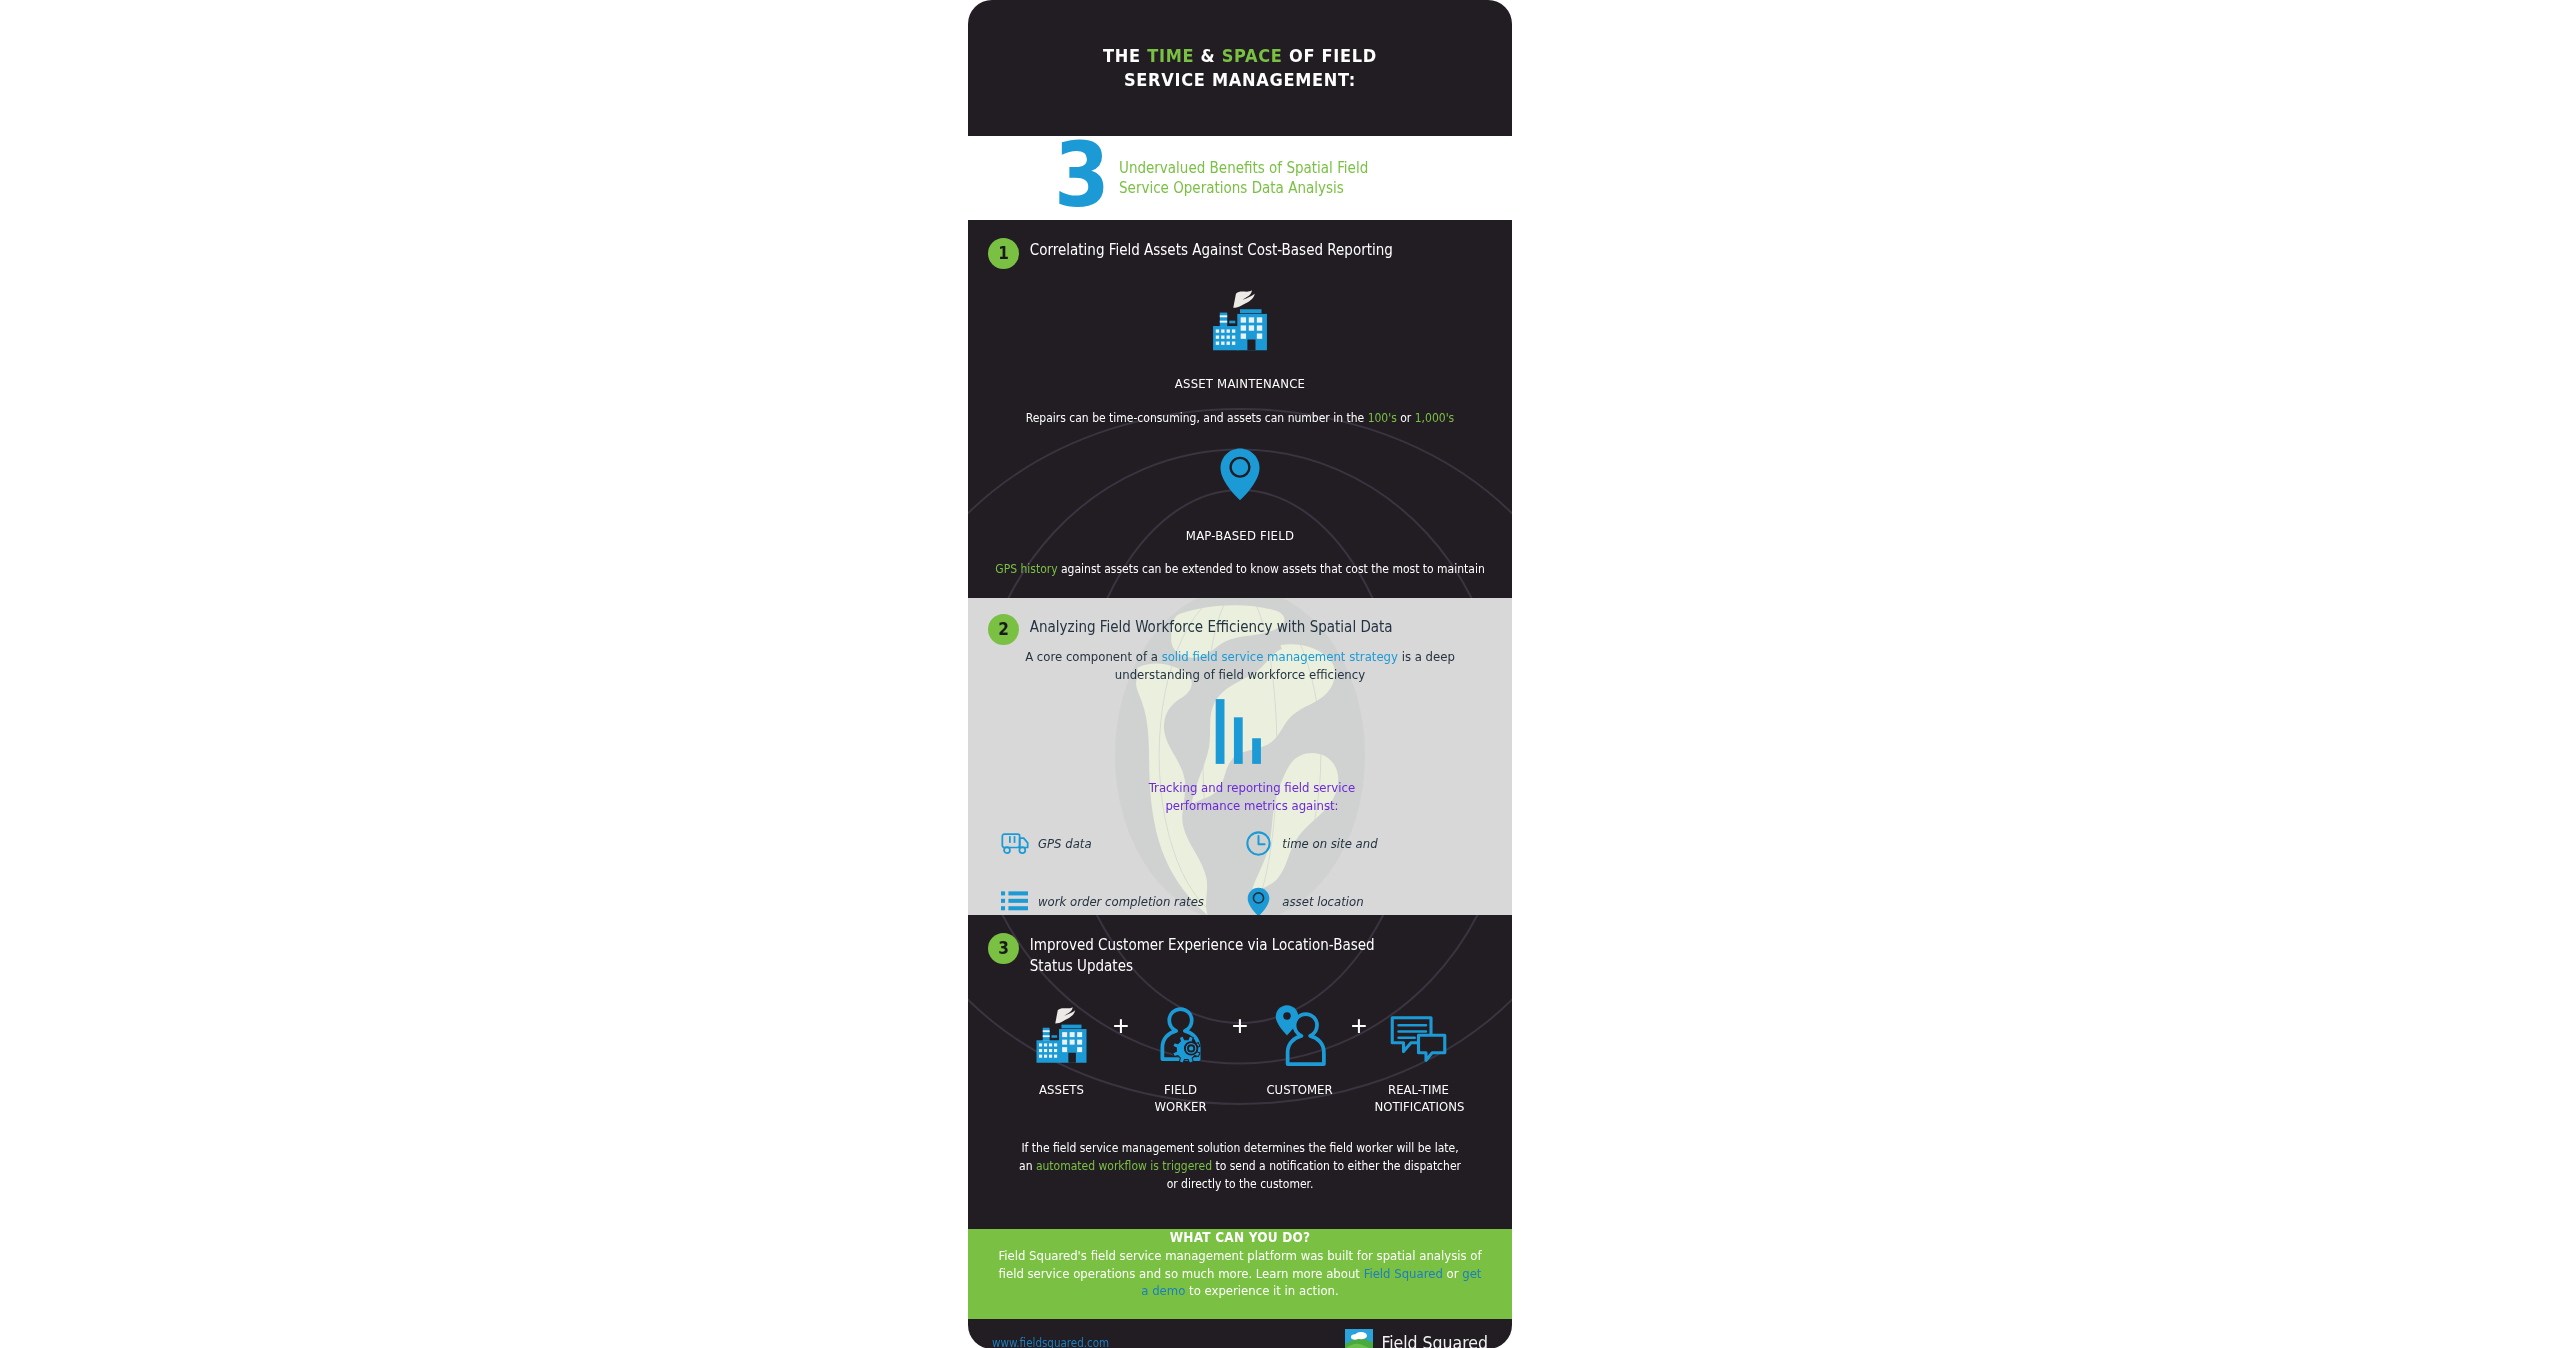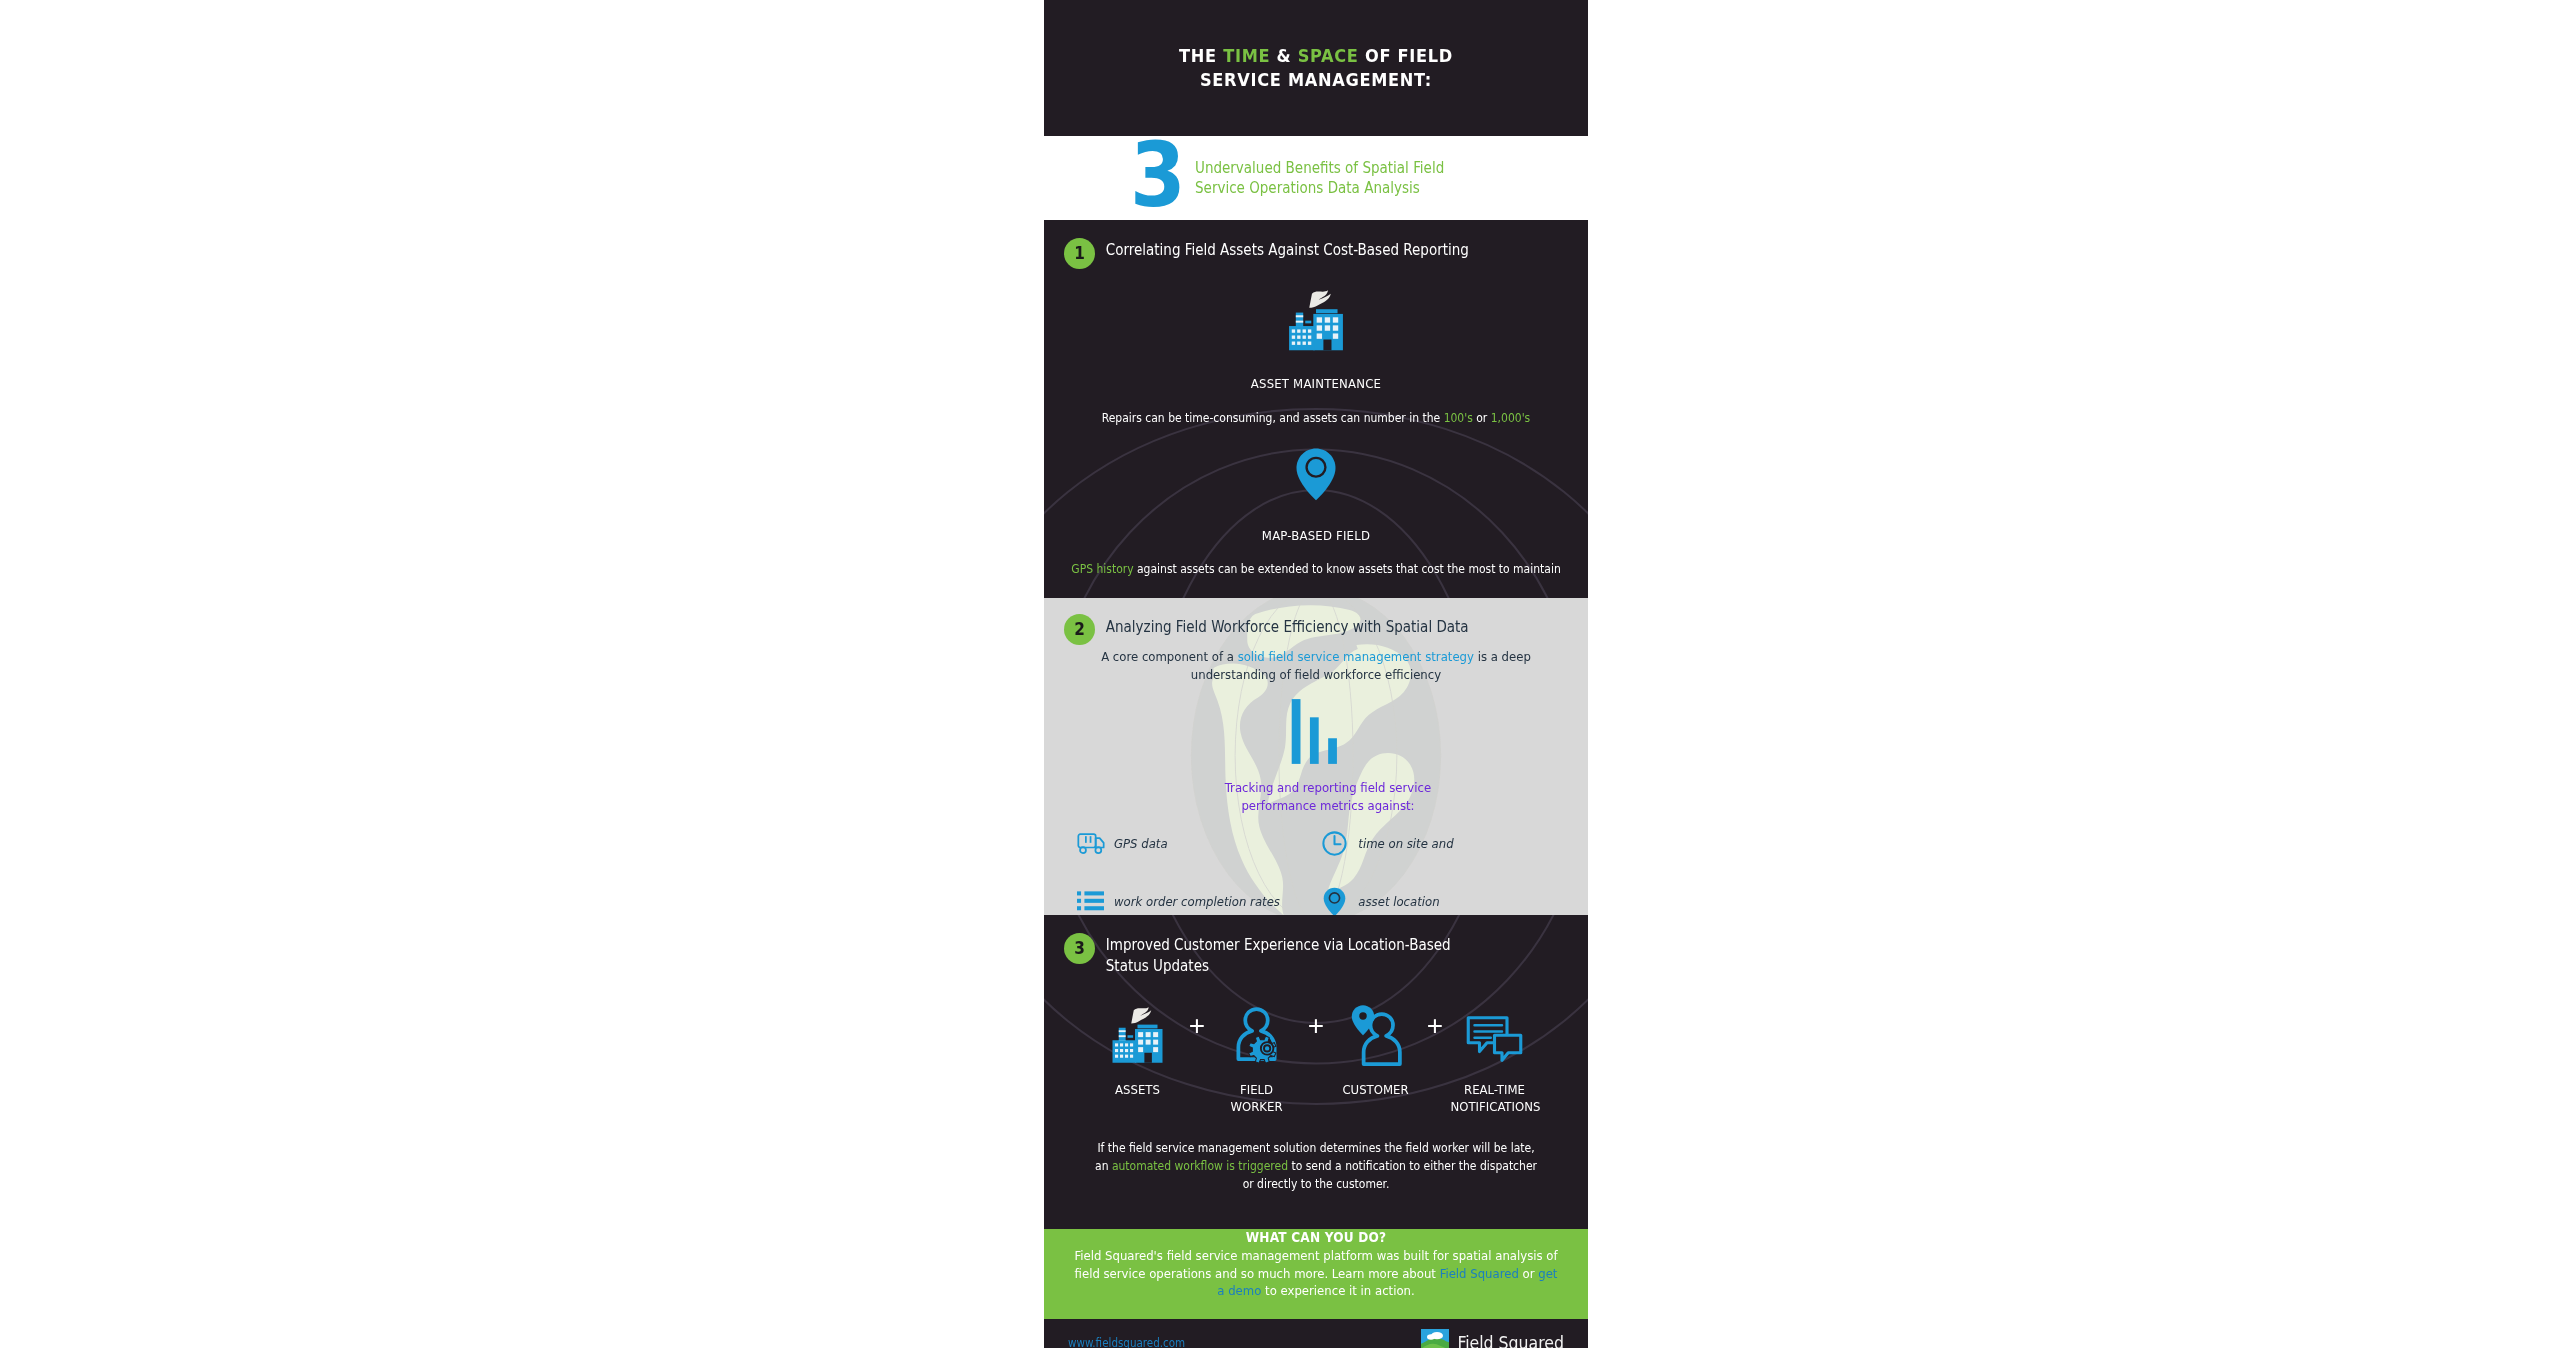--- a/index.html
+++ b/index.html
@@ -3,22 +3,22 @@
 <meta charset="utf-8">
 <style>
   * { margin:0; padding:0; box-sizing:border-box; }
   html,body { width:2576px; height:1349px; background:#ffffff; }
   body { font-family:"Liberation Sans", sans-serif; -webkit-font-smoothing:antialiased; }
 
   #page { position:relative; width:2576px; height:1349px; background:#fff; overflow:hidden; }
 
   
   #info {
-    position:absolute; left:1044px; top:0px; width:544px; height:1349px;
-    background:#ffffff; overflow:hidden;
+    position:absolute; left:968px; top:0px; width:544px; height:1349px;
+    background:#ffffff; overflow:hidden;border-radius:24px;
   }
 
   
   .header {
     position:relative; width:100%; height:136px; background:#221c23;
     display:flex; flex-direction:column; align-items:center; justify-content:center;
   }
   .header h1 {
     font-family:"DejaVu Sans Condensed","Liberation Sans", sans-serif;
     font-weight:bold; font-size:18px; line-height:24px; letter-spacing:0.7px;

